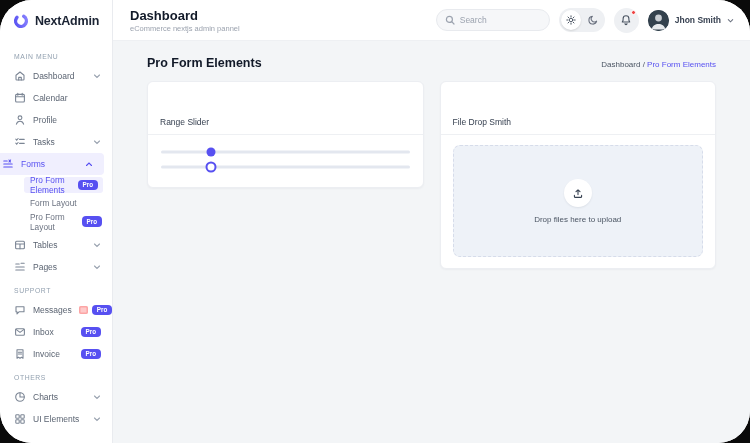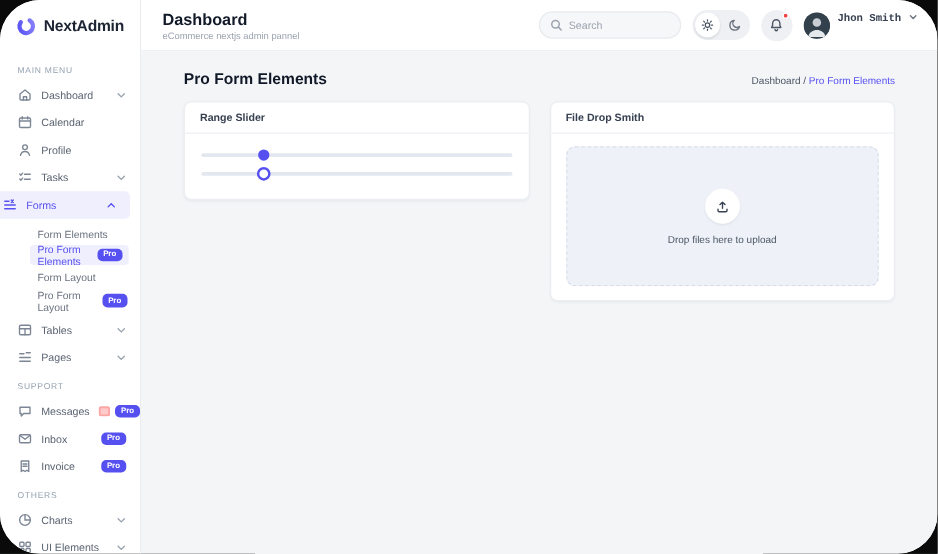--- a/index.html
+++ b/index.html
@@ -35,34 +35,34 @@
   .head-controls { display:flex; align-items:center; gap:9px; }
   .search-pill { width:114px; height:22px; border-radius:11px; background:#f6f7f9; border:1px solid #e8eaee; display:flex; align-items:center; padding:0 8px; gap:5px; }
   .search-pill input { border:none; outline:none; background:transparent; font-size:8.5px; color:#374151; width:100%; font-family:"Liberation Sans", sans-serif; }
   .search-pill input::placeholder { color:#9ca3af; }
   .theme-toggle { width:46px; height:24px; border-radius:12px; background:#eef0f3; display:flex; align-items:center; padding:2px; }
   .tt-btn { width:20px; height:20px; border-radius:50%; display:flex; align-items:center; justify-content:center; color:#4b5563; cursor:pointer; }
   .tt-btn.on { background:#fff; box-shadow:0 1px 2px rgba(0,0,0,.12); }
   .tt-btn.off { color:#6b7280; margin-left:2px; }
   .bell-btn { position:relative; width:25px; height:25px; border-radius:50%; background:#eef0f3; display:flex; align-items:center; justify-content:center; color:#4b5563; cursor:pointer; }
   .bell-dot { position:absolute; top:2px; right:3px; width:5px; height:5px; border-radius:50%; background:#ef4444; border:1px solid #fff; }
-  .user-chip { display:flex; align-items:flex-start; gap:6px; cursor:pointer;font-family:Liberation Mono, monospace; }
+  .user-chip { display:flex; align-items:center; gap:6px; cursor:pointer; }
   .avatar { width:21px; height:21px; border-radius:50%; overflow:hidden; background:#31404e; display:flex; align-items:flex-end; justify-content:center; }
   .user-name { font-size:8.5px; color:#374151; font-weight:600; }
   .user-chev { color:#6b7280; display:flex; }
 
   
   main { flex:1; background:#f3f5f7; padding:15px 34px; overflow:hidden; }
   .page-head { display:flex; align-items:baseline; justify-content:space-between; margin-bottom:11px; }
   .page-title { font-size:12.5px; font-weight:700; color:#111928; }
   .breadcrumb { font-size:8px; color:#4b5563;padding-left:26px; }
   .breadcrumb .crumb-current { color:#5750f1; }
   .cards { display:flex; gap:16px; align-items:flex-start; }
   .card { flex:1; background:#fff; border:1px solid #eceef2; border-radius:6px; box-shadow:0 1px 2px rgba(16,24,40,.04); }
-  .card-header { padding:7px 12px; font-size:8.5px; font-weight:700; color:#374151; border-bottom:1px solid #eef0f3; }
+  .card-header { padding:7px 12px; font-size:8.5px; font-weight:400; color:#374151; border-bottom:1px solid #eef0f3;margin-top:28px; }
 
   .slider-body { padding:9px 13px 13px; }
   .slider-row { position:relative; height:15px; }
   .track { position:absolute; left:0; right:0; top:50%; transform:translateY(-50%); height:3px; border-radius:2px; background:#e3e7ef; }
   .thumb { position:absolute; top:50%; transform:translate(-50%,-50%); cursor:pointer; }
   .thumb-filled { width:9px; height:9px; border-radius:50%; background:#5750f1; }
   .thumb-ring { width:11px; height:11px; border-radius:50%; background:#fff; border:2.5px solid #5750f1; }
 
   .drop-body { padding:10px 12px 11px; }
   .dropzone { height:112px; background:#eef2f8; border:1px dashed #d6dcea; border-radius:7px; display:flex; flex-direction:column; align-items:center; justify-content:center; cursor:pointer; }
@@ -153,23 +153,20 @@
           </span>
         <span>Forms</span>
         <span class="chev">
             <svg width="8" height="8" viewBox="0 0 8 8" fill="none" stroke="currentColor" stroke-width="1.1" stroke-linecap="round">
               <path d="M1.5 5.5 4 3l2.5 2.5"></path>
             </svg>
           </span>
       </div>
 
       <div class="submenu">
-        <div class="sub-item">
-          <span>Form Elements</span>
-        </div>
         <div class="sub-item active">
           <span>Pro Form Elements</span>
           <span class="pro-badge">Pro</span>
         </div>
         <div class="sub-item">
           <span>Form Layout</span>
         </div>
         <div class="sub-item">
           <span>Pro Form Layout</span>
           <span class="pro-badge">Pro</span>

